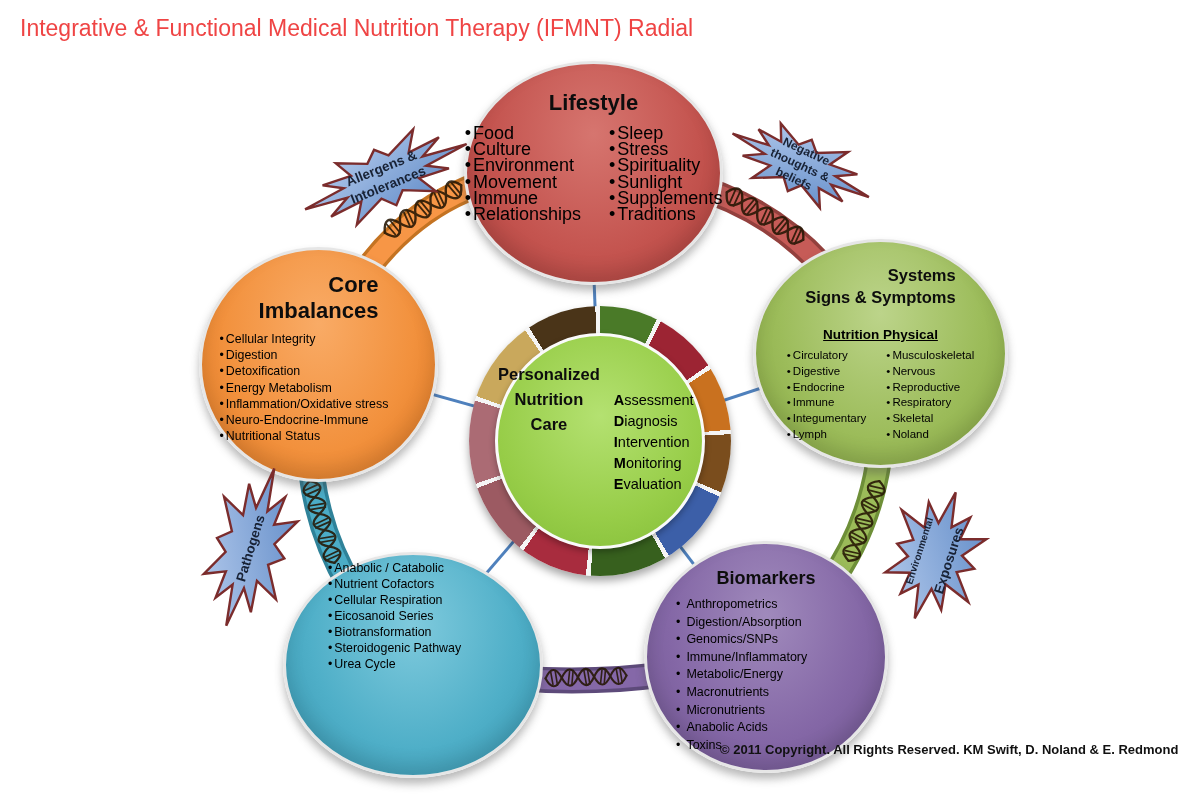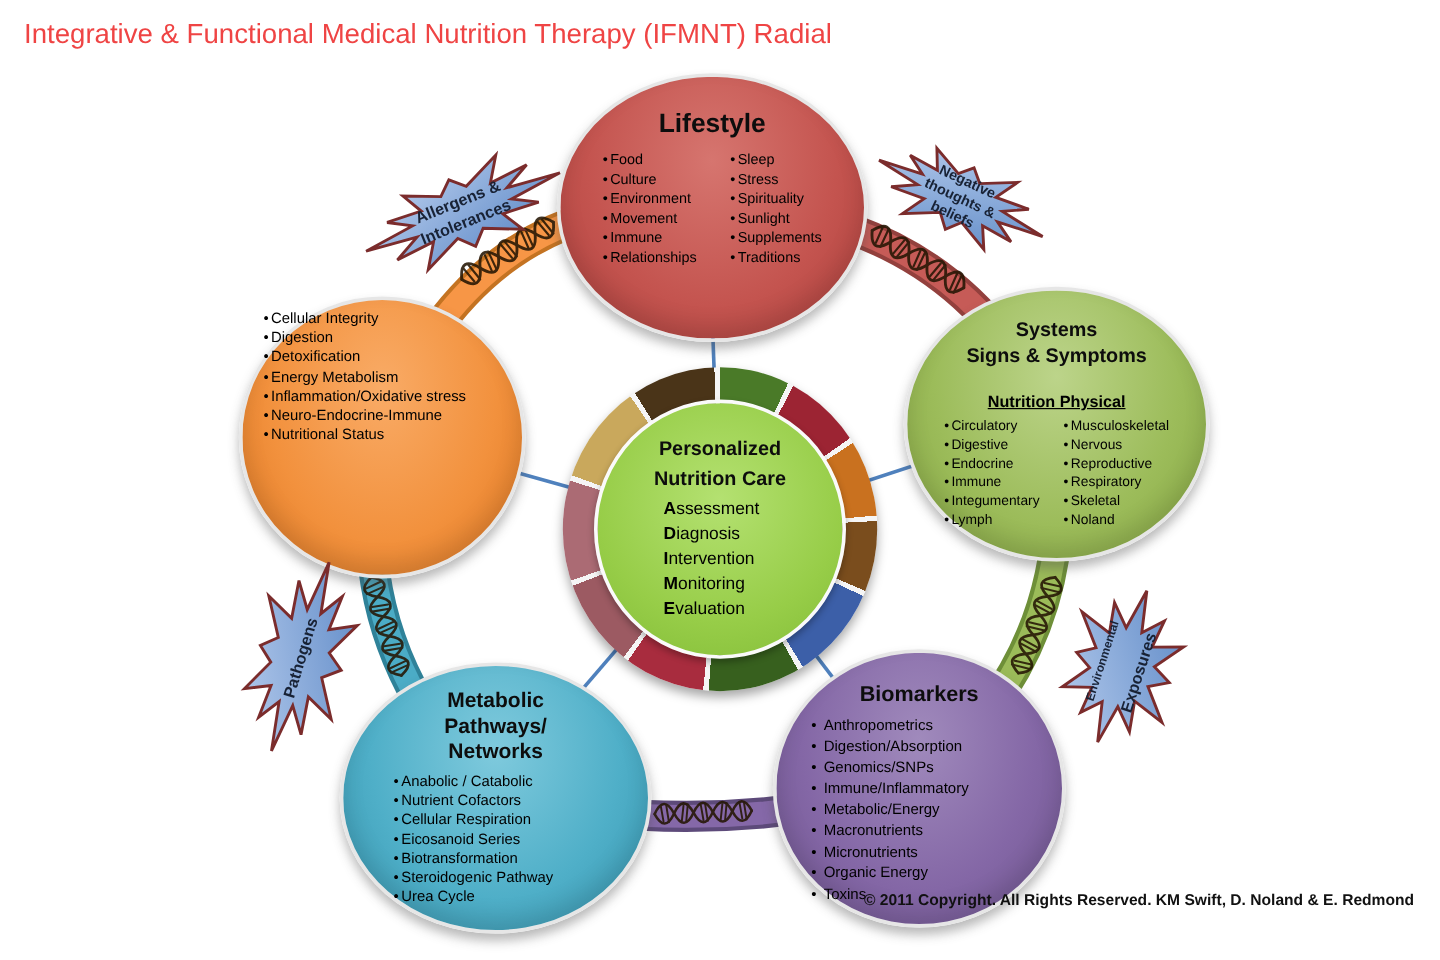--- a/index.html
+++ b/index.html
@@ -12,30 +12,30 @@
   .copyright{position:absolute;left:692px;top:742px;font-size:13px;font-weight:600;
              color:#111;z-index:6;margin-left:28px;}
 
   
   svg.web{position:absolute;left:0;top:0;z-index:1;}
 
   
   .circle{position:absolute;border-radius:50%;z-index:2;display:flex;flex-direction:column;
           align-items:center;border:3px solid #e6e6e6;
           box-shadow:0 6px 9px rgba(70,70,70,.38), inset 0 -10px 18px rgba(0,0,0,.12);}
-  .c-title{font-weight:700;text-align:center;white-space:pre-line;color:#0d0d0d;}
+  .c-title{font-weight:700;text-align:right;white-space:pre-line;color:#0d0d0d;}
   ul.b{list-style:none;margin:0;padding:0;}
   ul.b li::before{content:"\2022";margin-right:2px;}
   ul.bsp li::before{content:"\2022";margin-right:6px;}
   .cols{display:flex;}
 
   .c-lifestyle{left:464px;top:61px;width:253px;height:218px;
     background:radial-gradient(ellipse at 50% 32%,#d6756f 0%,#c4544f 58%,#ad403c 100%);}
   .c-lifestyle .c-title{font-size:22px;margin-top:26px;}
-  .c-lifestyle .cols{margin-top:9px;gap:28px;font-size:12px;line-height:16.2px;}
+  .c-lifestyle .cols{margin-top:9px;gap:28px;font-size:18px;line-height:16.2px;}
 
   .c-core{left:199px;top:247px;width:233px;height:229px;
     background:radial-gradient(ellipse at 50% 32%,#f9ab66 0%,#f2913d 58%,#dd7722 100%);}
   .c-core .c-title{font-size:22px;line-height:26px;margin-top:22px;}
   .c-core ul{margin-top:7px;font-size:12.4px;line-height:16.2px;width:198px;}
 
   .c-systems{left:753px;top:239px;width:249px;height:223px;
     background:radial-gradient(ellipse at 50% 32%,#bcd48a 0%,#9cbc5a 58%,#86a742 100%);}
   .c-systems .c-title{font-size:16.5px;line-height:22px;margin-top:22px;}
   .c-systems .subtitle{font-size:13.5px;font-weight:700;text-decoration:underline;margin-top:19px;}
@@ -57,21 +57,21 @@
     background:conic-gradient(from 0deg,
       #4a7a28 0deg 25deg,#f5f5f5 25deg 27deg,#9c2433 27deg 55deg,#f5f5f5 55deg 57deg,
       #c9711f 57deg 85deg,#f5f5f5 85deg 87deg,#7a4d1d 87deg 113deg,#f5f5f5 113deg 115deg,
       #3c5fa8 115deg 149deg,#f5f5f5 149deg 151deg,#37601e 151deg 184deg,#f5f5f5 184deg 186deg,
       #a82c3e 186deg 215deg,#f5f5f5 215deg 217deg,#9c5a62 217deg 249deg,#f5f5f5 249deg 251deg,
       #ab6b74 251deg 288deg,#f5f5f5 288deg 290deg,#c9a85c 290deg 326deg,#f5f5f5 326deg 328deg,
       #4a3418 328deg 358deg,#f5f5f5 358deg 360deg);}
   .center-circle{position:absolute;left:26px;top:27px;width:204px;height:210px;border-radius:50%;
     background:radial-gradient(circle at 50% 38%,#b4e171 0%,#97cd48 62%,#82bc37 100%);
     border:3px solid #fafafa;box-shadow:0 3px 6px rgba(0,0,0,.3);
-    display:flex;flex-direction:column;}
+    display:flex;flex-direction:row;}
   .center-title{font-size:16.5px;font-weight:700;text-align:center;white-space:pre-line;
     line-height:1.5;margin-top:26px;color:#0d0d0d;}
   ul.adime{list-style:none;margin:2px 0 0 14px;padding:0;font-size:14.5px;line-height:21px;
     align-self:center;width:108px;}
 
   
   .burst{position:absolute;z-index:4;display:flex;align-items:center;justify-content:center;}
   .burst svg{position:absolute;left:0;top:0;width:100%;height:100%;overflow:visible;}
   .btext{position:relative;text-align:center;font-weight:700;color:#182235;white-space:pre-line;}
   .burst-allergens{left:297px;top:138px;width:176px;height:78px;transform:rotate(-22deg);}
@@ -148,20 +148,22 @@
           <li>Stress</li>
           <li>Spirituality</li>
           <li>Sunlight</li>
           <li>Supplements</li>
           <li>Traditions</li>
         </ul>
     </div>
   </div>
 
   <div class="circle c-core">
+    <div class="c-title">Core
+Imbalances</div>
     <ul class="b">
         <li>Cellular Integrity</li>
         <li>Digestion</li>
         <li>Detoxification</li>
         <li>Energy Metabolism</li>
         <li>Inflammation/Oxidative stress</li>
         <li>Neuro-Endocrine-Immune</li>
         <li>Nutritional Status</li>
       </ul>
   </div>
@@ -184,23 +186,20 @@
           <li>Nervous</li>
           <li>Reproductive</li>
           <li>Respiratory</li>
           <li>Skeletal</li>
           <li>Noland</li>
         </ul>
     </div>
   </div>
 
   <div class="circle c-metabolic">
-    <div class="c-title">Metabolic
-Pathways/
-Networks</div>
     <ul class="b">
         <li>Anabolic / Catabolic</li>
         <li>Nutrient Cofactors</li>
         <li>Cellular Respiration</li>
         <li>Eicosanoid Series</li>
         <li>Biotransformation</li>
         <li>Steroidogenic  Pathway</li>
         <li>Urea Cycle</li>
       </ul>
   </div>
@@ -208,21 +207,21 @@
   <div class="circle c-biomarkers">
     <div class="c-title">Biomarkers</div>
     <ul class="b bsp">
         <li>Anthropometrics</li>
         <li>Digestion/Absorption</li>
         <li>Genomics/SNPs</li>
         <li>Immune/Inflammatory</li>
         <li>Metabolic/Energy</li>
         <li>Macronutrients</li>
         <li>Micronutrients</li>
-        <li>Organic Energy</li>
+        <li>Anabolic Acids</li>
         <li>Toxins</li>
       </ul>
   </div>
 
   <div class="collage">
     <div class="center-circle">
       <div class="center-title">Personalized
 Nutrition Care</div>
       <ul class="adime">
           <li><b>A</b>ssessment</li>

